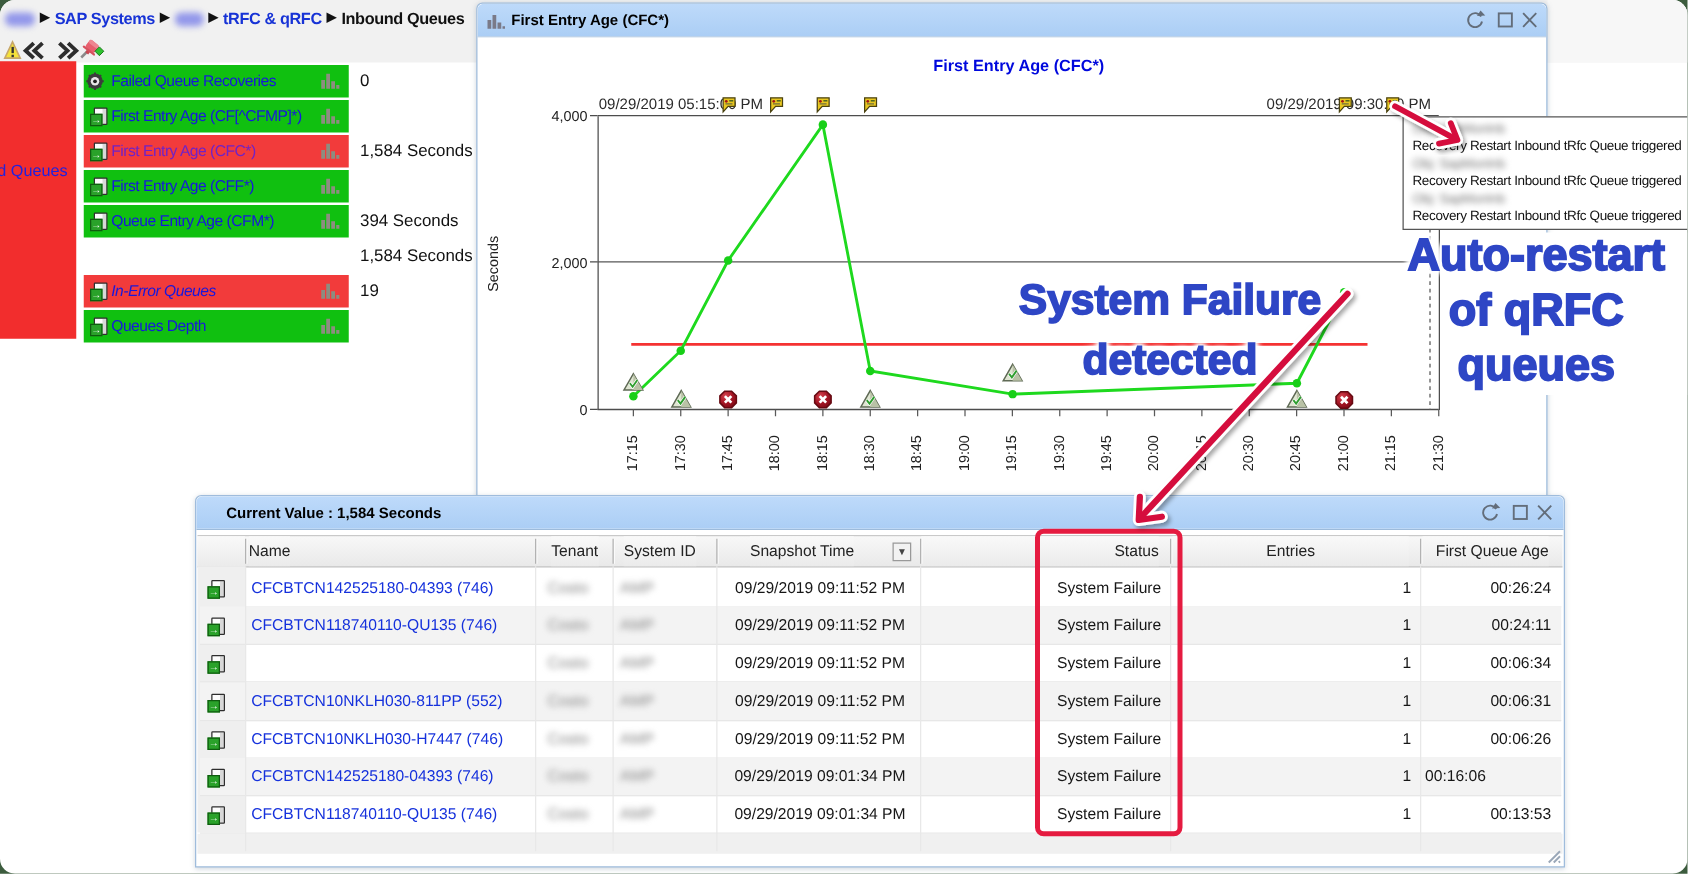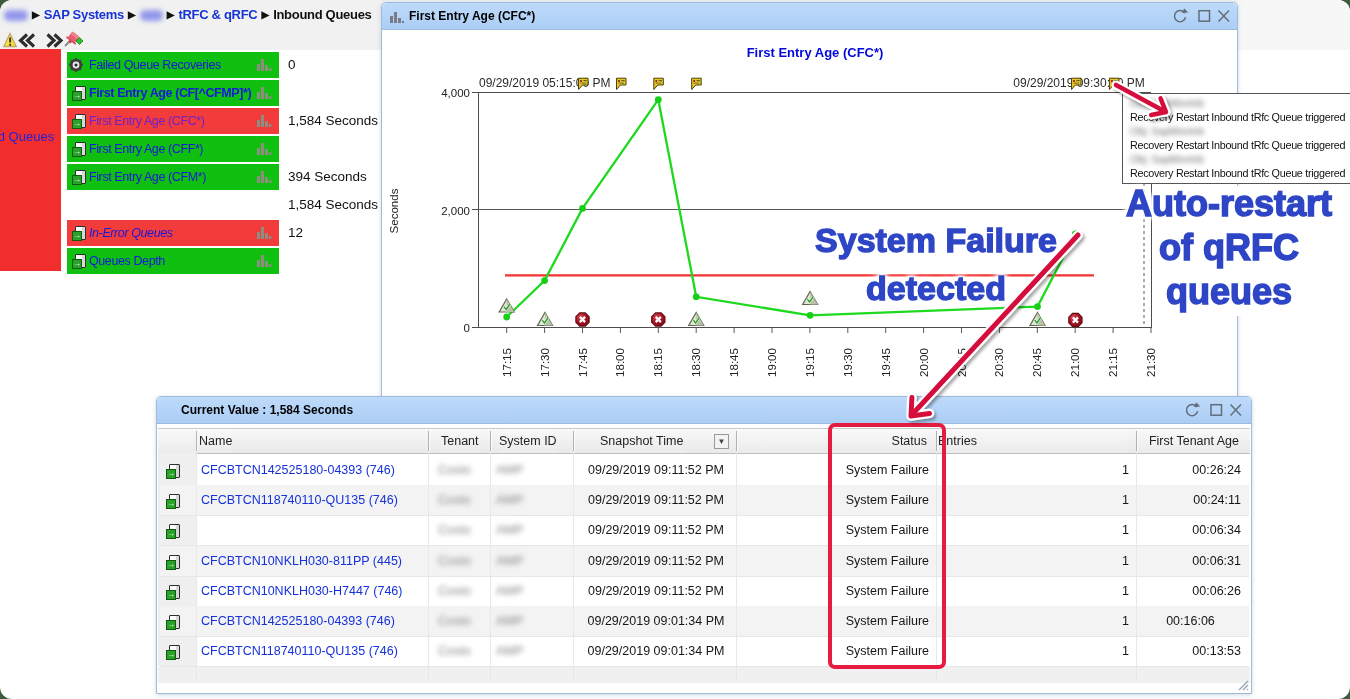--- a/index.html
+++ b/index.html
@@ -113,55 +113,55 @@
             <line x1="7" y1="12" x2="7" y2="14"></line>
             <line x1="0" y1="7" x2="2" y2="7"></line>
             <line x1="12" y1="7" x2="14" y2="7"></line>
             <line x1="2.1" y1="2.1" x2="3.5" y2="3.5"></line>
             <line x1="10.5" y1="10.5" x2="11.9" y2="11.9"></line>
             <line x1="2.1" y1="11.9" x2="3.5" y2="10.5"></line>
             <line x1="10.5" y1="3.5" x2="11.9" y2="2.1"></line>
           </g>
         </g>
       </svg><span class="txt">Failed Queue Recoveries</span><span class="cicon"></span></div>
-<div class="abs lrow green" style="top:80px;font-weight:bold;">
+<div class="abs lrow green" style="top:80px;">
       <span class="doc"></span>
       <span class="txt">First Entry Age (CF[^CFMP]*)</span>
       <span class="cicon"></span>
     </div>
 <div class="abs lrow red" style="top:108px;">
       <span class="doc"></span>
       <span class="txt purple">First Entry Age (CFC*)</span>
       <span class="cicon"></span>
     </div>
 <div class="abs lrow green" style="top:136px;">
       <span class="doc"></span>
       <span class="txt">First Entry Age (CFF*)</span>
       <span class="cicon"></span>
     </div>
 <div class="abs lrow green" style="top:164px;">
       <span class="doc"></span>
-      <span class="txt">First Entry Age (CFM*)</span>
+      <span class="txt">Queue Entry Age (CFM*)</span>
       <span class="cicon"></span>
     </div>
 <div class="abs lrow red" style="top:220px;font-style:italic;">
       <span class="doc"></span>
       <span class="txt">In-Error Queues</span>
       <span class="cicon"></span>
     </div>
 <div class="abs lrow green" style="top:248px;">
       <span class="doc"></span>
       <span class="txt">Queues Depth</span>
       <span class="cicon"></span>
     </div>
 <div class="abs lval" style="top:52px;">0</div>
 <div class="abs lval" style="top:108px;">1,584 Seconds</div>
 <div class="abs lval" style="top:164px;">394 Seconds</div>
 <div class="abs lval" style="top:192px;">1,584 Seconds</div>
-<div class="abs lval" style="top:220px;">12</div>
+<div class="abs lval" style="top:220px;">19</div>
 
 <div id="chartwin" class="abs win">
   <div class="tbar">
     <svg width="16" height="16" style="position:absolute;left:7px;top:6px;">
       <g fill="#7a7a88">
             <rect x="1" y="7" width="3" height="7"></rect>
             <rect x="5" y="3" width="3" height="11"></rect>
             <rect x="9" y="9" width="3" height="5"></rect>
             <rect x="13" y="12" width="2" height="2"></rect>
           </g>
@@ -310,22 +310,22 @@
   </div>
 
   <div class="abs" id="thead" style="left:1px;top:31px;width:1092px;height:24px;background:linear-gradient(#f8f8f8,#e9e9e9);border-top:1px solid #c9c9c9;border-bottom:1px solid #bfbfbf;">
     <span class="th" style="left:0;width:38px;"></span>
     <span class="th" style="left:41px;text-align:right;">Name</span>
     <span class="th" style="left:283px;">Tenant</span>
     <span class="th" style="left:341px;">System ID</span>
     <span class="th" style="left:442px;">Snapshot Time</span>
     <span class="abs" style="left:556px;top:5px;width:13px;height:13px;border:1px solid #999;background:#f2f2f2;font-size:8px;line-height:13px;text-align:center;color:#444;">▼</span>
     <span class="th" style="left:579px;width:190px;text-align:right;">Status</span>
-    <span class="th" style="left:780px;width:189px;text-align:left;">Entries</span>
-    <span class="th" style="left:980px;width:101px;text-align:right;">First Tenant Age</span>
+    <span class="th" style="left:780px;width:189px;text-align:center;">Entries</span>
+    <span class="th" style="left:980px;width:101px;text-align:right;">First Queue Age</span>
     <span class="sep" style="left:38px;"></span>
     <span class="sep" style="left:270px;"></span>
     <span class="sep" style="left:332px;"></span>
     <span class="sep" style="left:415px;"></span>
     <span class="sep" style="left:578px;"></span>
     <span class="sep" style="left:778px;"></span>
     <span class="sep" style="left:978px;"></span>
   </div>
   <div id="tbody" class="abs" style="left:1px;top:56px;width:1092px;height:229px;">
         <div class="abs" style="left:0;top:0;width:38px;height:213px;background:#efefef;"></div>
@@ -353,21 +353,21 @@
   <span class="doc" style="left:9px;top:9px;"></span>
   <span class="cell blurg" style="left:278px;">Costo</span>
   <span class="cell blurg" style="left:336px;">AMP</span>
   <span class="cell" style="left:416px;width:160px;text-align:center;">09/29/2019 09:11:52 PM</span>
   <span class="cell" style="left:579px;width:190px;text-align:right;">System Failure</span>
   <span class="cell" style="left:780px;width:189px;text-align:right;">1</span>
   <span class="cell" style="left:980px;width:101px;text-align:right;">00:06:34</span>
 </div>
 <div class="trow alt" style="top:92.5px;">
   <span class="doc" style="left:9px;top:9px;"></span>
-  <span class="cell link" style="left:41px;">CFCBTCN10NKLH030-811PP (445)</span>
+  <span class="cell link" style="left:41px;">CFCBTCN10NKLH030-811PP (552)</span>
   <span class="cell blurg" style="left:278px;">Costo</span>
   <span class="cell blurg" style="left:336px;">AMP</span>
   <span class="cell" style="left:416px;width:160px;text-align:center;">09/29/2019 09:11:52 PM</span>
   <span class="cell" style="left:579px;width:190px;text-align:right;">System Failure</span>
   <span class="cell" style="left:780px;width:189px;text-align:right;">1</span>
   <span class="cell" style="left:980px;width:101px;text-align:right;">00:06:31</span>
 </div>
 <div class="trow" style="top:122.8px;">
   <span class="doc" style="left:9px;top:9px;"></span>
   <span class="cell link" style="left:41px;">CFCBTCN10NKLH030-H7447 (746)</span>
@@ -379,21 +379,21 @@
   <span class="cell" style="left:980px;width:101px;text-align:right;">00:06:26</span>
 </div>
 <div class="trow alt" style="top:153.1px;">
   <span class="doc" style="left:9px;top:9px;"></span>
   <span class="cell link" style="left:41px;">CFCBTCN142525180-04393 (746)</span>
   <span class="cell blurg" style="left:278px;">Costo</span>
   <span class="cell blurg" style="left:336px;">AMP</span>
   <span class="cell" style="left:416px;width:160px;text-align:center;">09/29/2019 09:01:34 PM</span>
   <span class="cell" style="left:579px;width:190px;text-align:right;">System Failure</span>
   <span class="cell" style="left:780px;width:189px;text-align:right;">1</span>
-  <span class="cell" style="left:980px;width:101px;text-align:center;">00:16:06</span>
+  <span class="cell" style="left:980px;width:101px;text-align:left;">00:16:06</span>
 </div>
 <div class="trow" style="top:183.4px;">
   <span class="doc" style="left:9px;top:9px;"></span>
   <span class="cell link" style="left:41px;">CFCBTCN118740110-QU135 (746)</span>
   <span class="cell blurg" style="left:278px;">Costo</span>
   <span class="cell blurg" style="left:336px;">AMP</span>
   <span class="cell" style="left:416px;width:160px;text-align:center;">09/29/2019 09:01:34 PM</span>
   <span class="cell" style="left:579px;width:190px;text-align:right;">System Failure</span>
   <span class="cell" style="left:780px;width:189px;text-align:right;">1</span>
   <span class="cell" style="left:980px;width:101px;text-align:right;">00:13:53</span>

